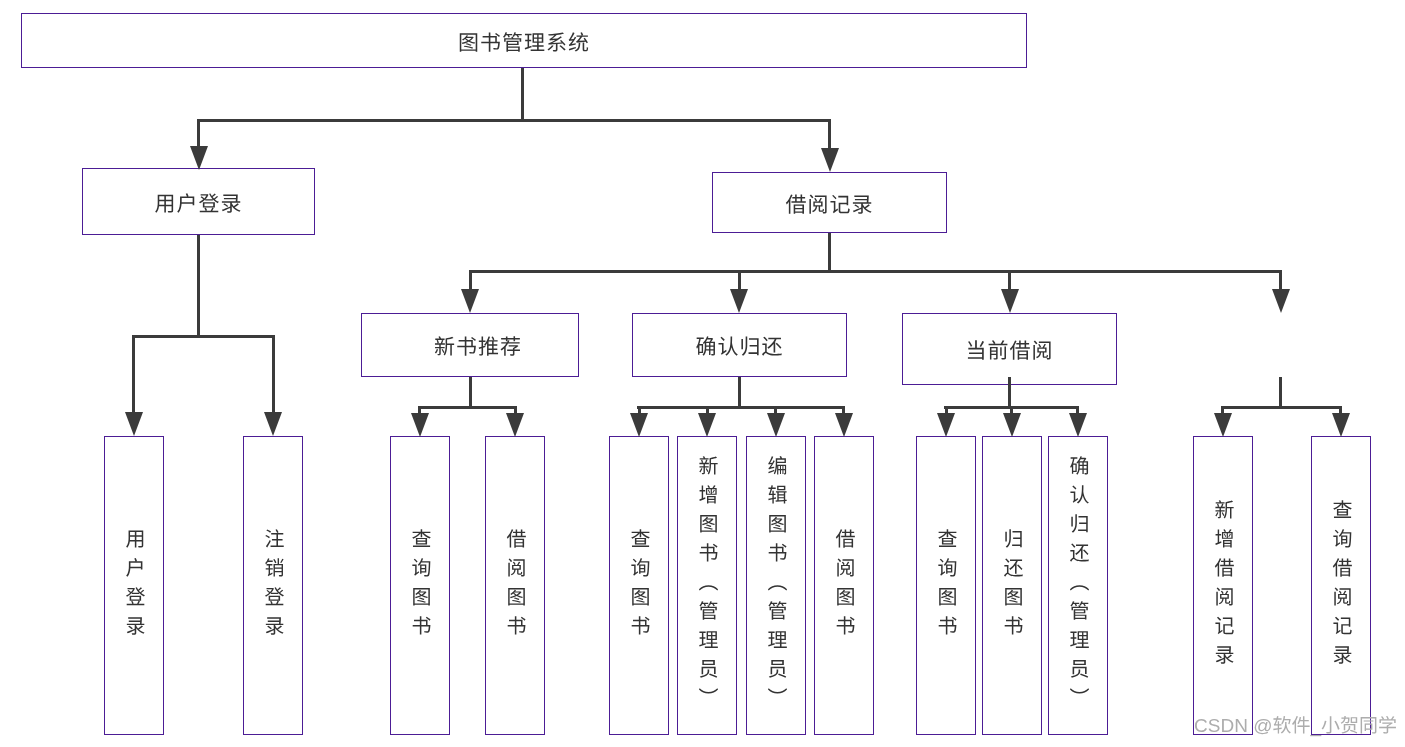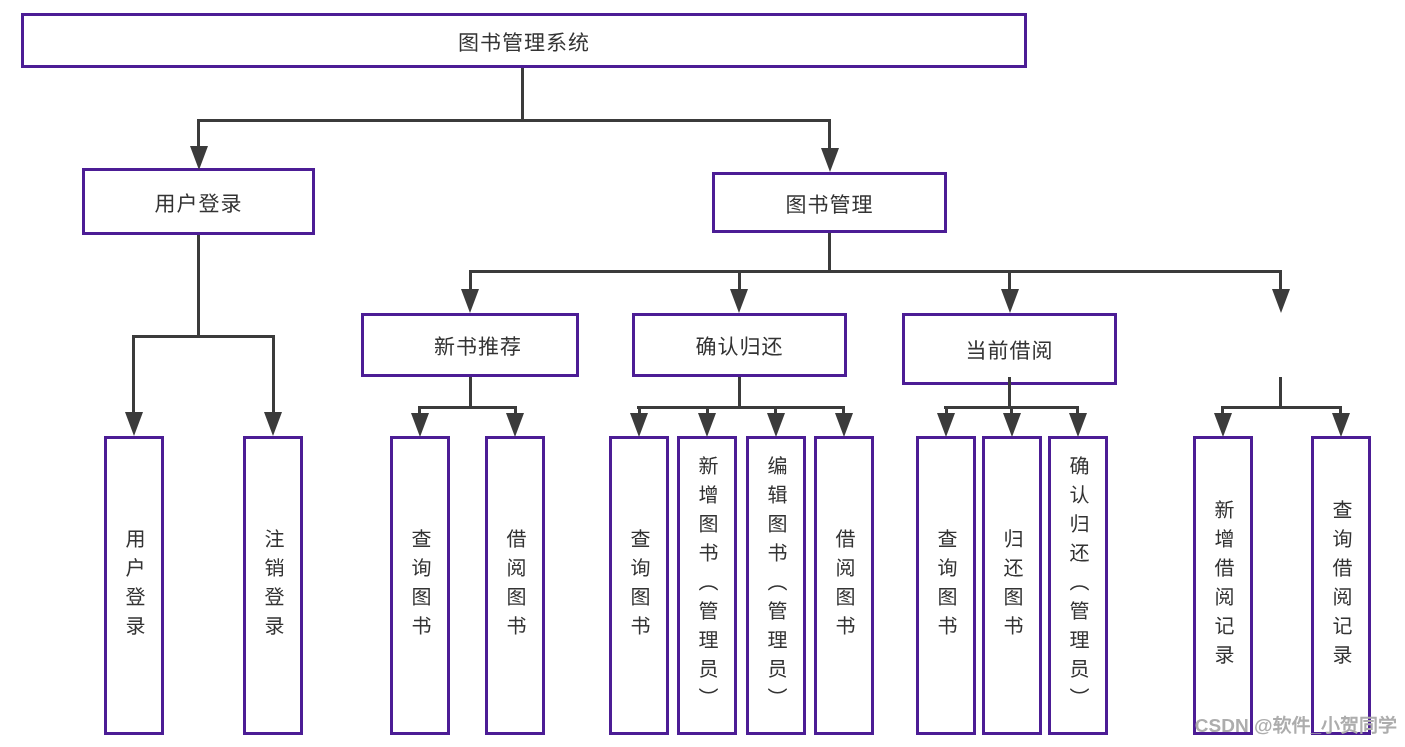--- a/index.html
+++ b/index.html
@@ -1,50 +1,50 @@
 <!DOCTYPE html>
 <html lang="zh-CN"><head>
 <meta charset="utf-8">
 <style>
   html,body{margin:0;padding:0;background:#ffffff;}
   body{font-family:"Liberation Sans","DejaVu Sans",sans-serif;}
   .stage{position:relative;width:1405px;height:747px;background:#ffffff;overflow:hidden;}
   .box{
     position:absolute;box-sizing:border-box;
-    border:3px solid #4c1d95;background:#ffffff;
+    border:1px solid #4c1d95;background:#ffffff;
     display:flex;align-items:center;justify-content:center;
     font-size:21px;color:#333333;letter-spacing:1px;
   }
   .vbox span{
     writing-mode:vertical-rl;text-orientation:upright;
     font-size:20px;line-height:1;letter-spacing:9px;color:#333333;
   }
   .vl{position:absolute;width:3px;background:#3b3b3b;}
   .hl{position:absolute;height:3px;background:#3b3b3b;}
   .arw{
     position:absolute;width:0;height:0;
     border-left:9px solid transparent;border-right:9px solid transparent;
     border-top:24px solid #3b3b3b;
   }
-  .wm{position:absolute;top:710px;right:8px;font-size:19px;color:#adadad;white-space:nowrap;font-weight:bold;}
+  .wm{position:absolute;top:710px;right:8px;font-size:19px;color:#adadad;white-space:nowrap;}
 </style>
 </head>
 <body>
 
 <div class="stage">
 
   <div class="box" style="left:21px;top:13px;width:1006px;height:55px;">
     <span>图书管理系统</span>
   </div>
 
   <div class="box" style="left:82px;top:168px;width:233px;height:67px;">
     <span>用户登录</span>
   </div>
   <div class="box" style="left:712px;top:172px;width:235px;height:61px;">
-    <span>图书管理</span>
+    <span>借阅记录</span>
   </div>
 
   <div class="box" style="left:361px;top:313px;width:218px;height:64px;padding-left:16px;">
     <span>新书推荐</span>
   </div>
   <div class="box" style="left:632px;top:313px;width:215px;height:64px;">
     <span>确认归还</span>
   </div>
   <div class="box" style="left:902px;top:313px;width:215px;height:72px;">
     <span>当前借阅</span>

